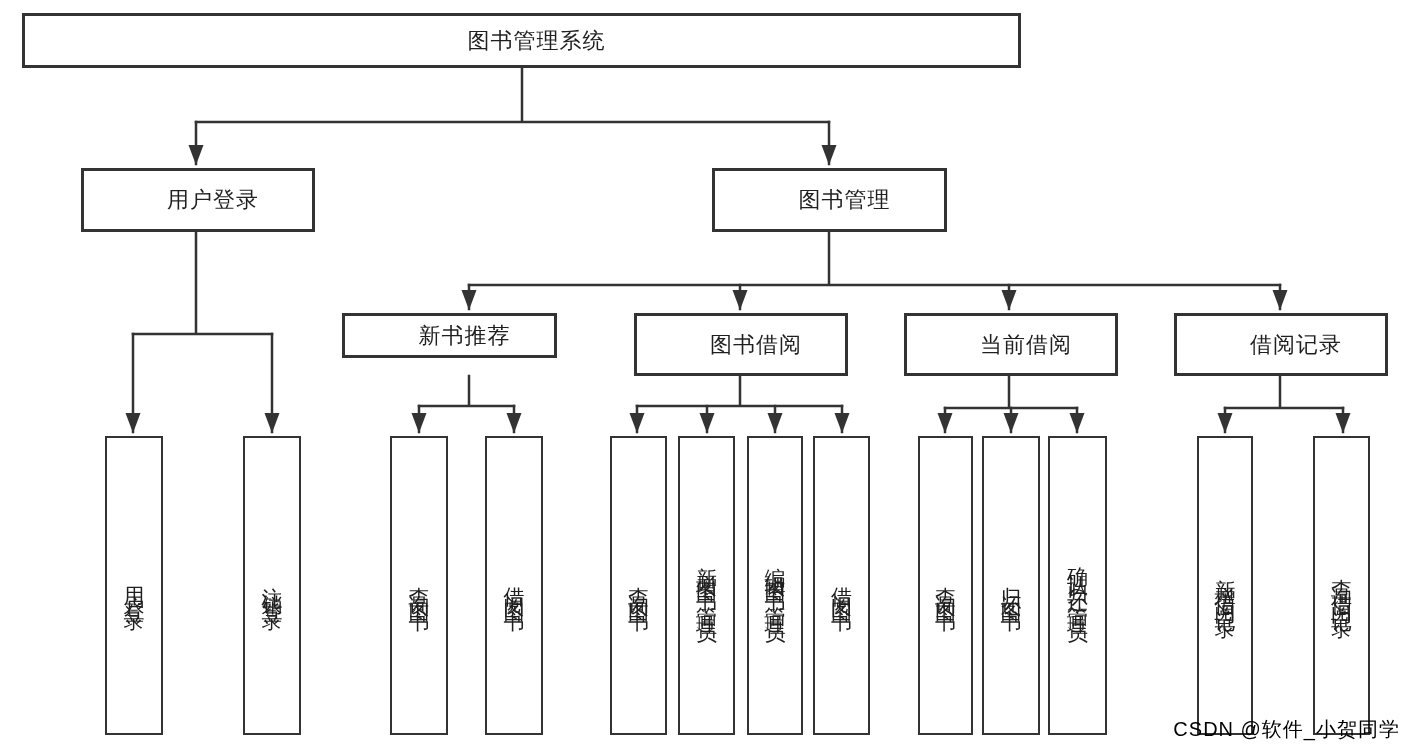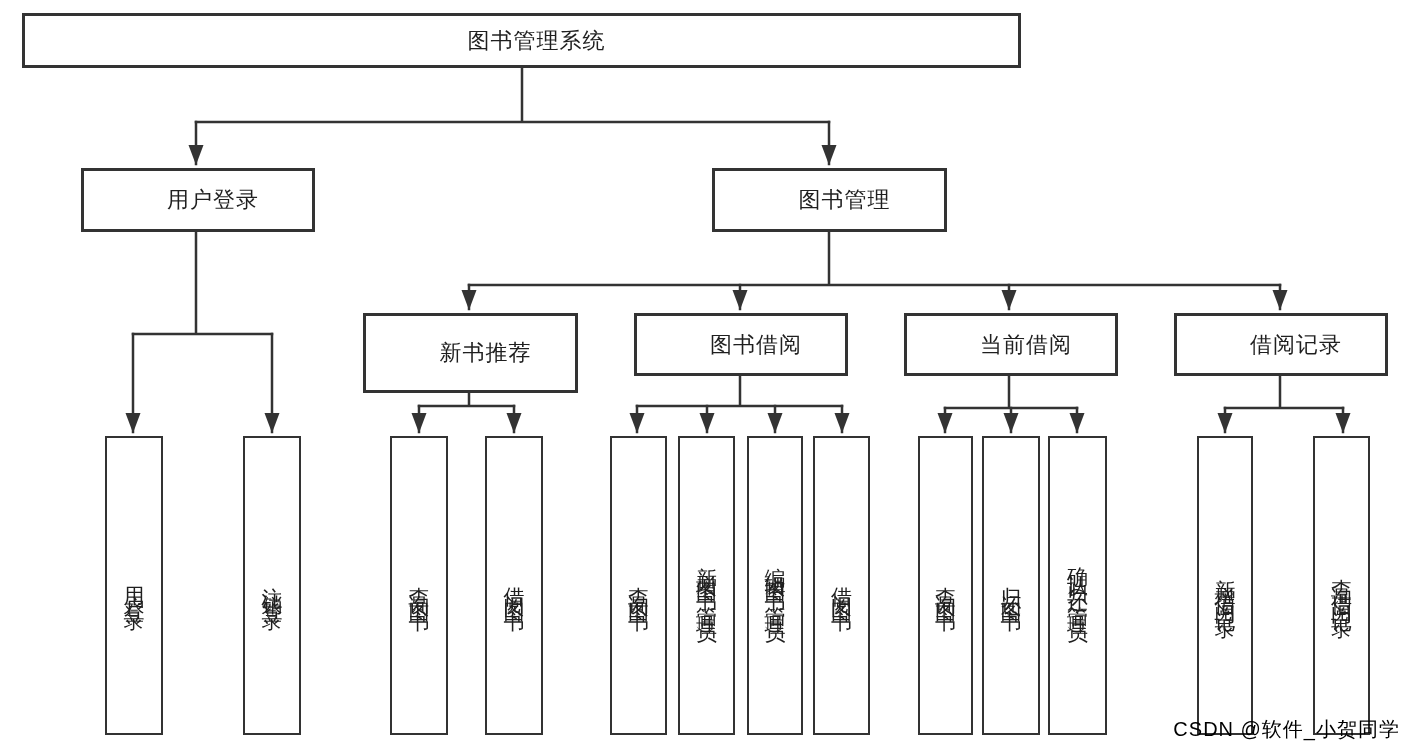--- a/index.html
+++ b/index.html
@@ -106,21 +106,21 @@
       <path d="M1225,408 V432" marker-end="url(#arrow)"></path>
       <path d="M1343,408 V432" marker-end="url(#arrow)"></path>
     </g>
   </svg>
 
   <div class="node" style="left:22px; top:13px; width:999px; height:55px;">图书管理系统</div>
 
   <div class="node" style="left:81px; top:168px; width:234px; height:64px;">用户登录</div>
   <div class="node" style="left:712px; top:168px; width:235px; height:64px;">图书管理</div>
 
-  <div class="node" style="left:363px; top:313px; width:215px; height:80px;">新书推荐</div>
+  <div class="node" style="left:342px; top:313px; width:215px; height:45px;">新书推荐</div>
   <div class="node" style="left:634px; top:313px; width:214px; height:63px;">图书借阅</div>
   <div class="node" style="left:904px; top:313px; width:214px; height:63px;">当前借阅</div>
   <div class="node" style="left:1174px; top:313px; width:214px; height:63px;">借阅记录</div>
 
   <div class="leaf" style="left:105px; width:58px;">
     <span class="vtext">用户登录</span>
   </div>
   <div class="leaf" style="left:243px; width:58px;">
     <span class="vtext">注销登录</span>
   </div>

